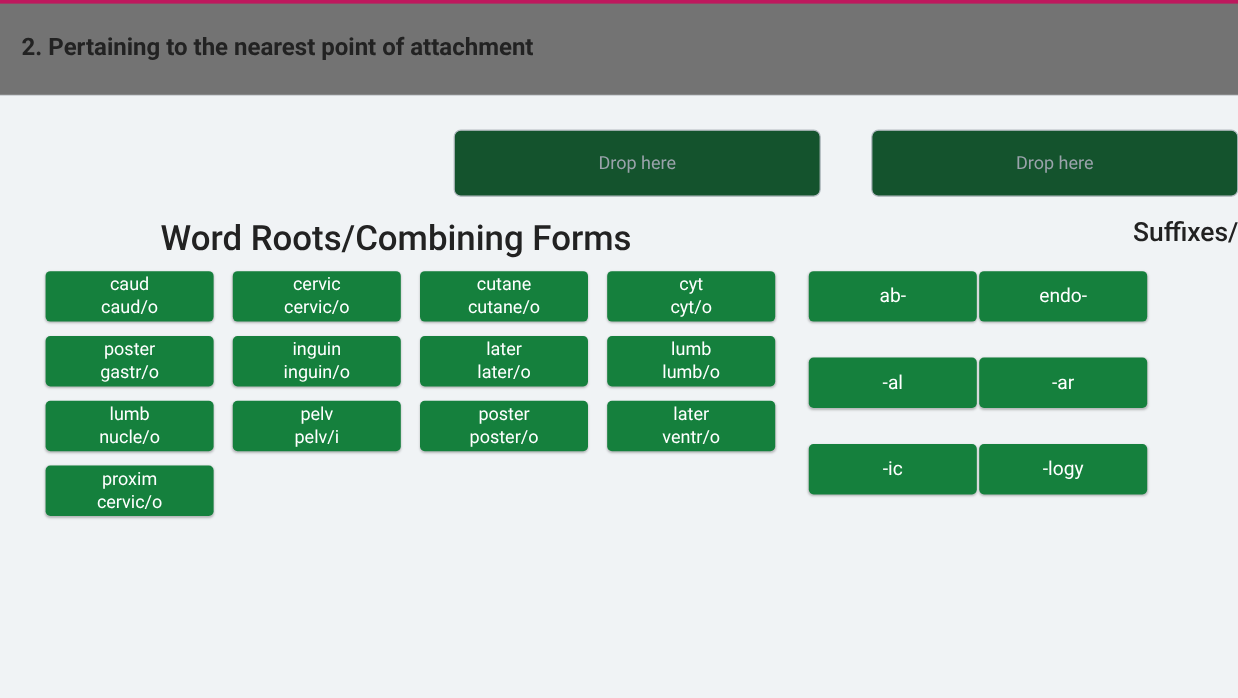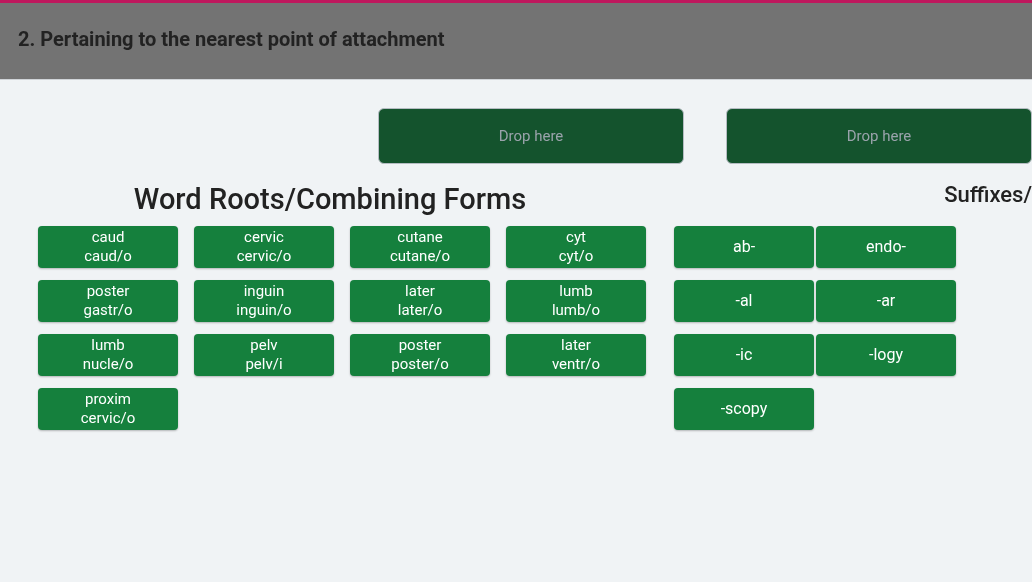--- a/index.html
+++ b/index.html
@@ -178,17 +178,14 @@
       </div>
     <div class="tile single">
         <span>-ar</span>
       </div>
     <div class="tile single">
         <span>-ic</span>
       </div>
     <div class="tile single">
         <span>-logy</span>
       </div>
-    <div class="tile single">
-        <span>-scopy</span>
-      </div>
   </div>
 </div>
 
 </body></html>

